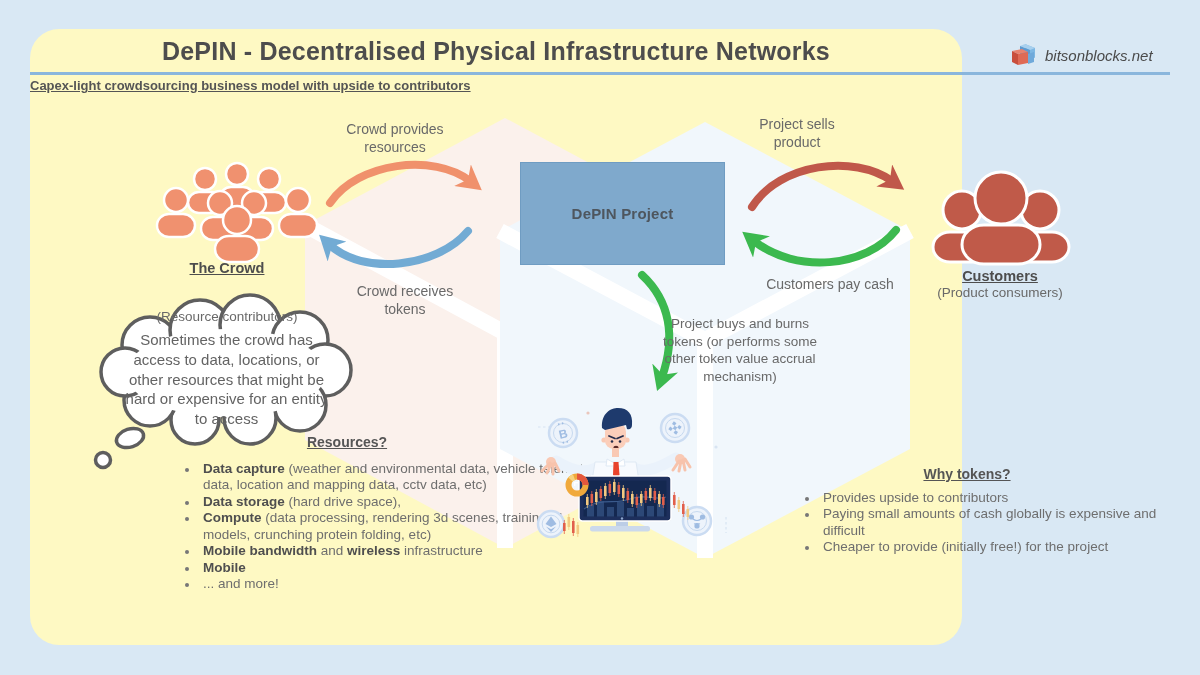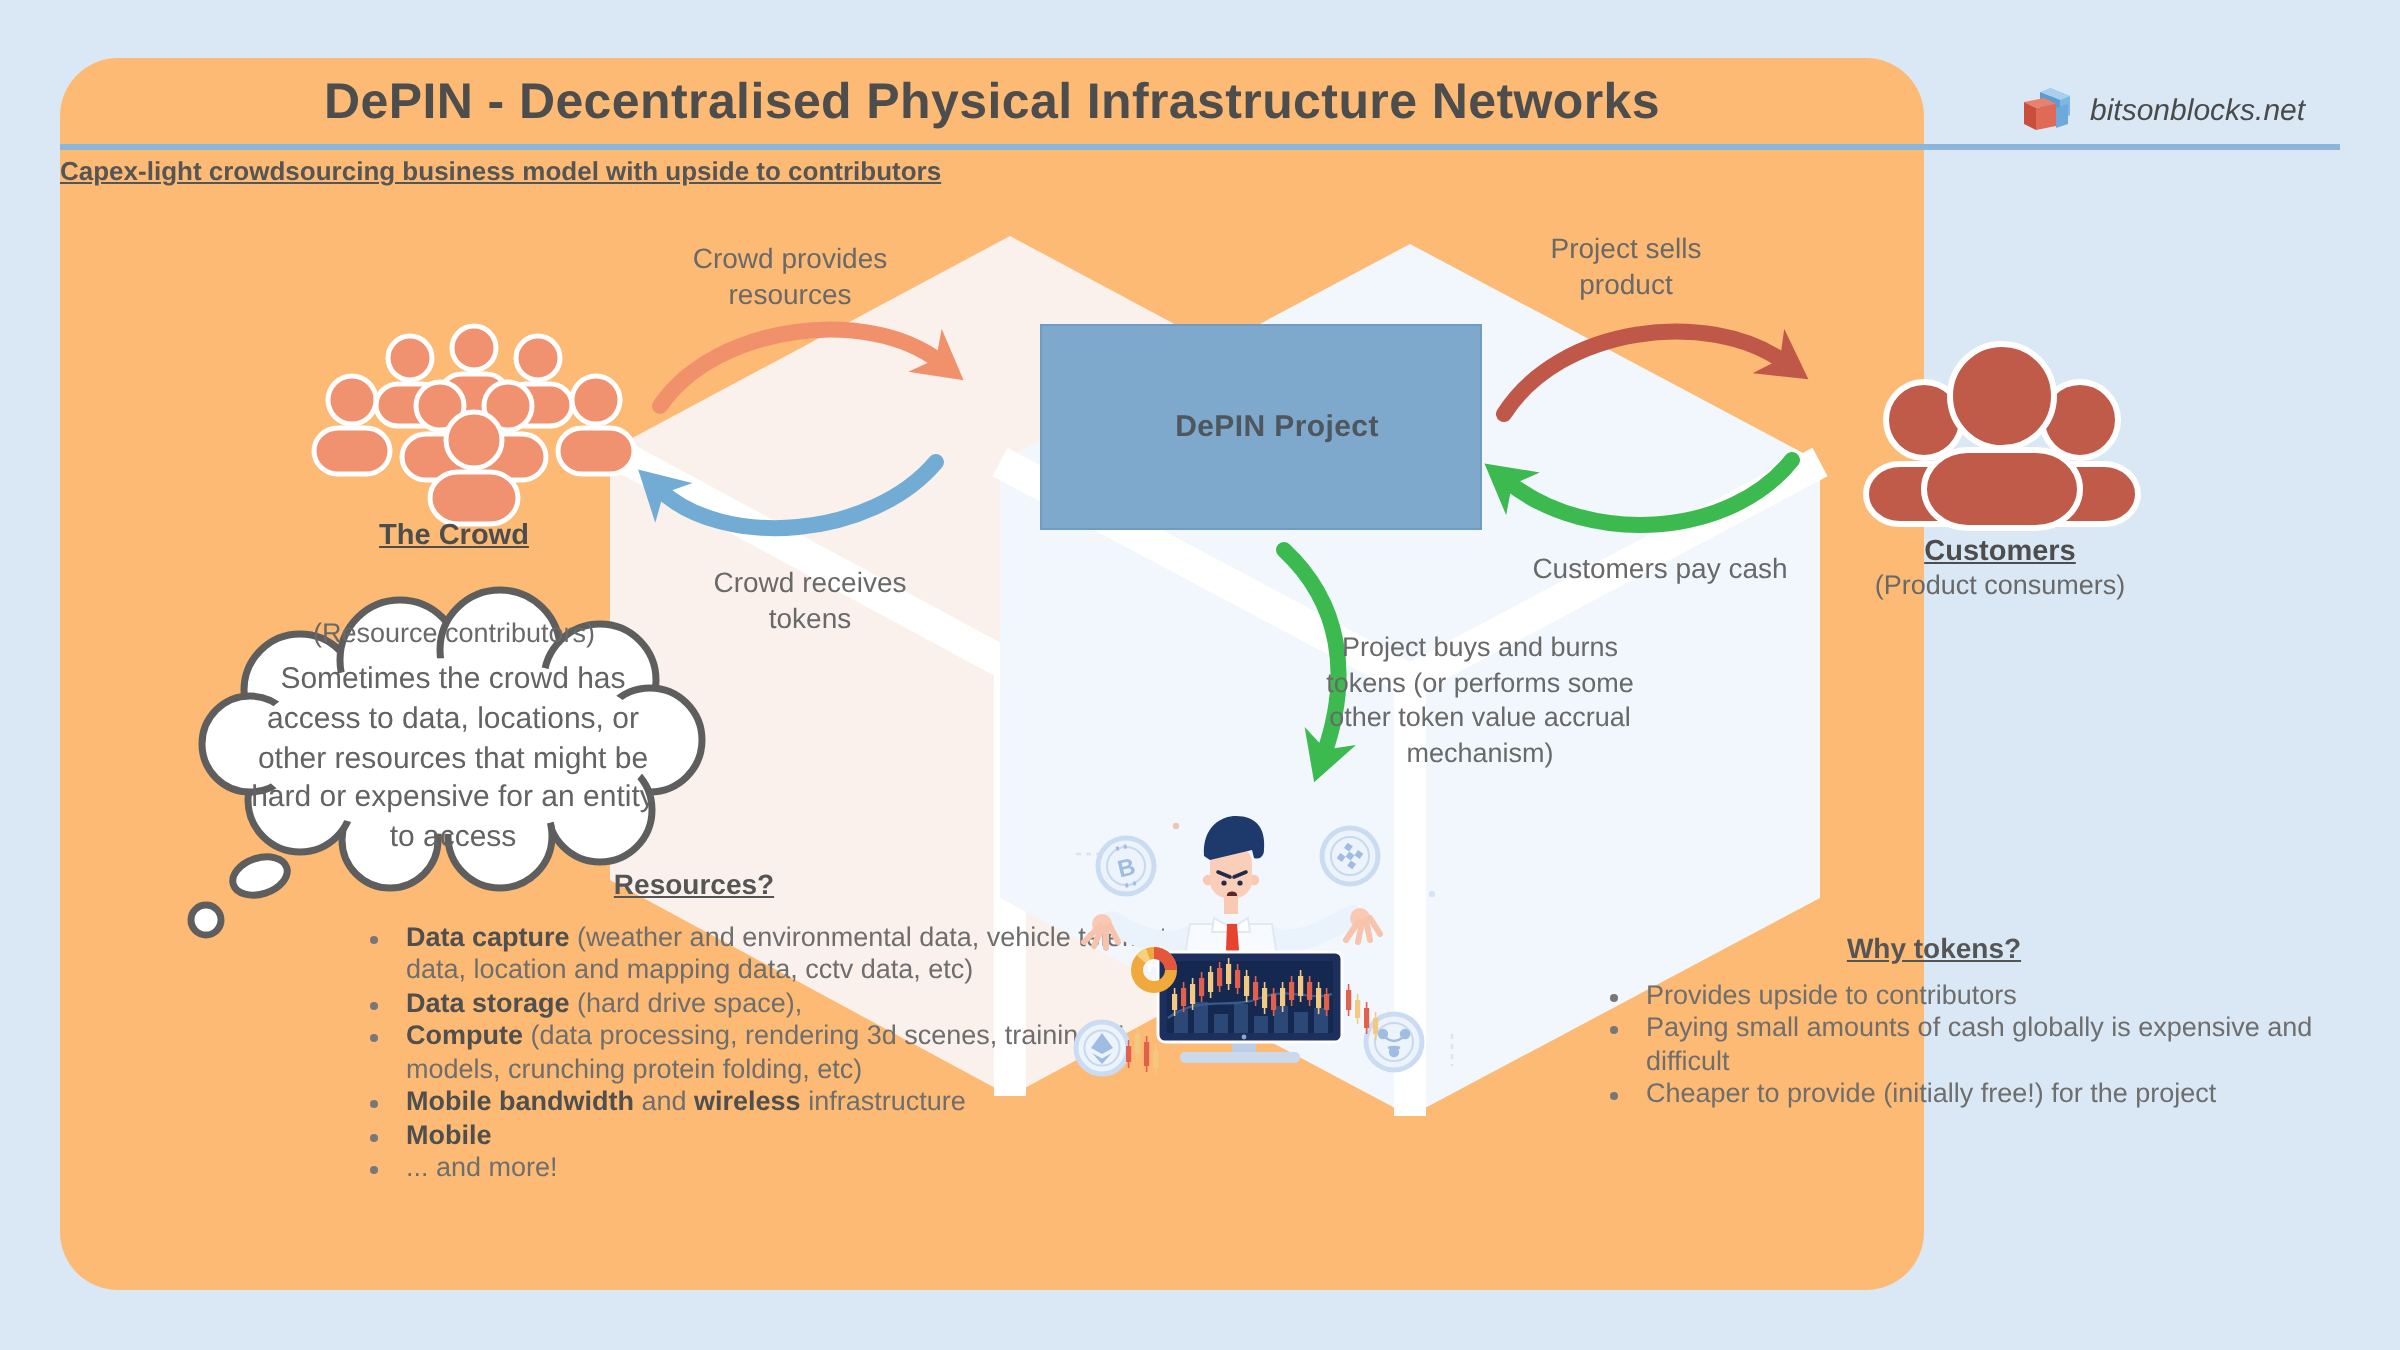--- a/index.html
+++ b/index.html
@@ -4,21 +4,21 @@
 <style>
   html,body{margin:0;padding:0;}
   body{
     width:1200px;height:675px;overflow:hidden;position:relative;
     background:#d9e8f4;
     font-family:"Liberation Sans", sans-serif;
     -webkit-font-smoothing:antialiased;
   }
   #canvas{
     position:absolute;left:30px;top:29px;width:932px;height:616px;
-    background:#fdba74;
+    background:#fef9c3;
     border-radius:29px;
   }
   .abs{position:absolute;}
   svg{display:block;}
   
   .title{
     width:100%;text-align:center;top:8px;left:0;
     font-size:25px;font-weight:bold;color:#4d4d4d;letter-spacing:.2px;
   }
   .brand-text{font-size:15px;font-style:italic;color:#4a4a4a;}
@@ -27,21 +27,21 @@
     font-size:13px;font-weight:bold;color:#555;text-decoration:underline;
   }
   .sep{left:0;top:43px;width:1140px;height:3px;background:#8ab6dc;}
   .lbl{font-size:13.5px;color:#696969;text-align:center;line-height:1.3;}
   .entity-name{font-size:14.5px;font-weight:bold;color:#4d4d4d;text-decoration:underline;text-align:center;}
   .entity-desc{font-size:13.5px;color:#696969;text-align:center;}
   .section-head{font-size:14px;font-weight:bold;color:#555;text-decoration:underline;text-align:center;}
   .box{
     background:#7fa9cc;border:1px solid #6f9cc2;
     display:flex;align-items:center;justify-content:center;
-    font-size:15px;font-weight:bold;color:#4e565e;letter-spacing:.2px;padding-left:16px;
+    font-size:15px;font-weight:bold;color:#4e565e;letter-spacing:.2px;
   }
   ul.blist{margin:0;padding:0 0 0 17px;list-style:disc;}
   ul.blist li{
     font-size:13.5px;color:#6e6e6e;line-height:1.22;padding-left:4px;margin:0;
   }
   ul.blist li::marker{color:#777;font-size:12px;}
   ul.blist .b{font-weight:bold;color:#4f4f4f;}
   .thought-text{font-size:15px;color:#636363;text-align:center;line-height:1.32;}
 </style>
 </head>
@@ -170,21 +170,21 @@
       <circle cx="73" cy="431" r="7.5"></circle>
     </g>
   </svg>
 
   <div class="abs box" style="left:490px;top:133px;width:203px;height:101px;">
       <span>DePIN Project</span>
     </div>
 
   <div class="abs lbl" style="left:315px;top:253px;width:120px;font-size:14px;">Crowd receives tokens</div>
   <div class="abs lbl" style="left:300px;top:91px;width:130px;font-size:14px;">Crowd provides resources</div>
-  <div class="abs lbl" style="left:728px;top:86px;width:110px;font-size:14px;">Project sells product</div>
+  <div class="abs lbl" style="left:712px;top:86px;width:110px;font-size:14px;">Project sells product</div>
   <div class="abs lbl" style="left:735px;top:246px;width:130px;font-size:14px;">Customers pay cash</div>
   <div class="abs lbl" style="left:630px;top:286px;width:160px;font-size:13.5px;">Project buys and burns tokens (or performs some other token value accrual mechanism)</div>
 
   <div class="abs entity-name" style="left:117px;top:231px;width:160px;">The Crowd</div>
   <div class="abs entity-desc" style="left:97px;top:248px;width:200px;margin-top:32px;">(Resource contributors)</div>
   <div class="abs entity-name" style="left:890px;top:239px;width:160px;">Customers</div>
   <div class="abs entity-desc" style="left:870px;top:256px;width:200px;">(Product consumers)</div>
 
   <div class="abs thought-text" style="left:94px;top:301px;width:205px;">Sometimes the crowd has access to data, locations, or other resources that might be hard or expensive for an entity to access</div>
 

